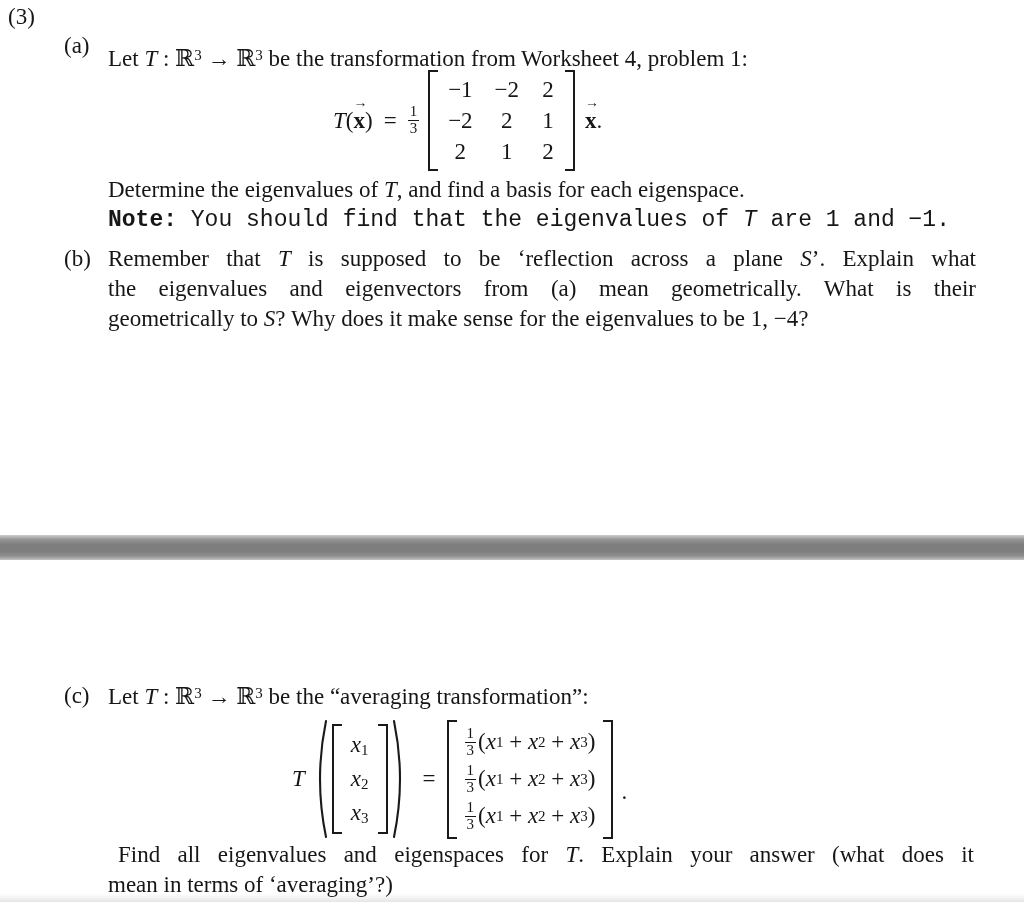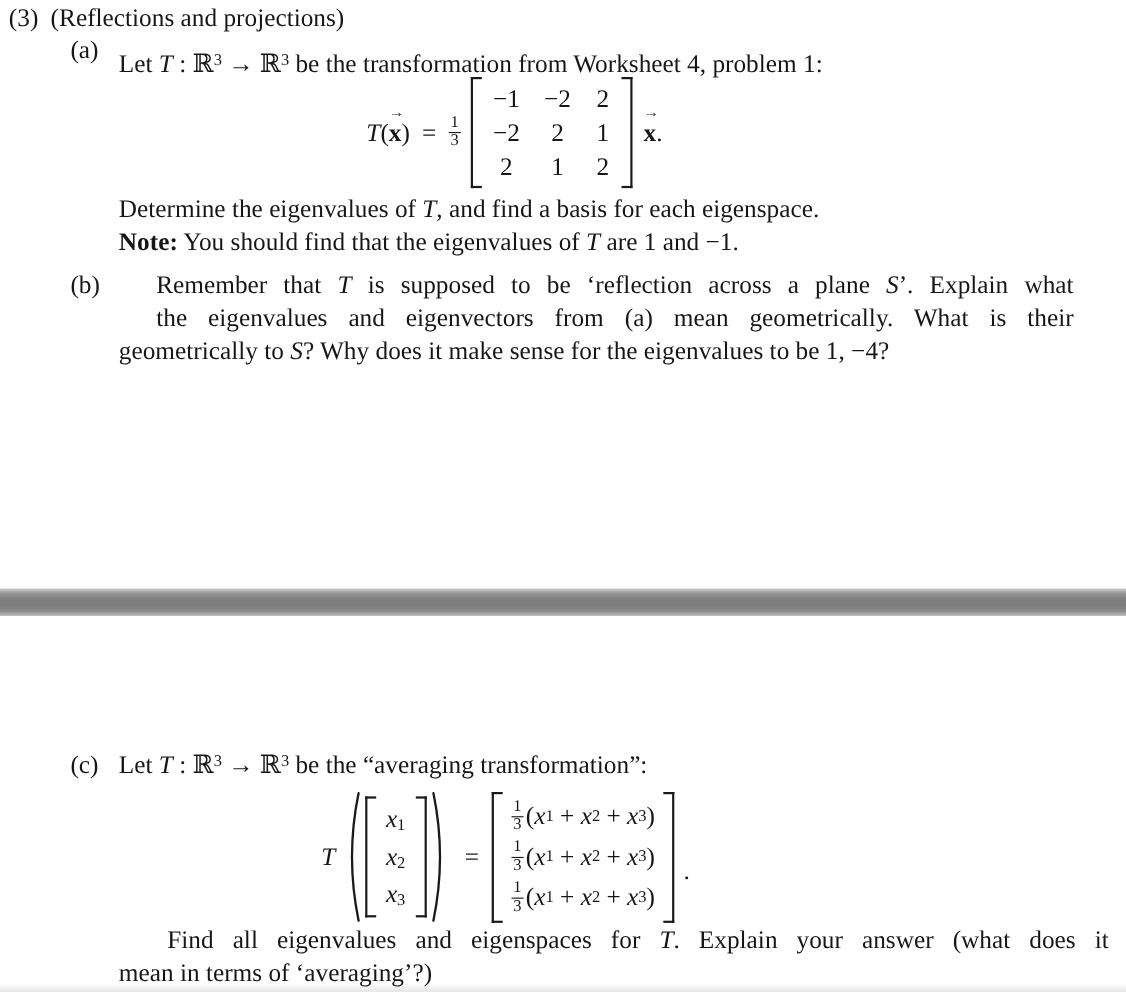--- a/index.html
+++ b/index.html
@@ -12,21 +12,21 @@
     font-size:23px;
     color:#161616;
   }
   .abs{position:absolute;}
   .line{line-height:30px;white-space:pre-wrap;}
   .it{font-style:italic;}
   .b{font-weight:bold;}
   .bb{font-family:"DejaVu Serif","DejaVu Sans",serif;}
   sup{font-size:15px;line-height:0;vertical-align:0.42em;}
   sub{font-size:15px;line-height:0;vertical-align:-0.18em;}
-  .jline{text-align:justify;text-align-last:justify;margin-left:34px;}
+  .jline{text-align:justify;text-align-last:justify;}
   
   .eq{display:flex;align-items:center;}
   .mrel{margin:0 11px;}
   .vec{position:relative;display:inline-block;font-style:normal;}
   .vec .arr{position:absolute;top:-13px;left:0;font-size:14px;font-style:normal;font-weight:600;}
   .bx{font-weight:bold;}
   .frac{display:inline-flex;flex-direction:column;align-items:center;font-size:15px;line-height:1.05;vertical-align:middle;}
   .frac .den{border-top:1.4px solid currentColor;padding:0 2px;}
   .frac .num{padding:0 2px;}
   .mat{display:flex;align-items:stretch;}
@@ -53,21 +53,20 @@
   }
   .bottom-fade{left:0;bottom:0;width:1024px;height:8px;
     background:linear-gradient(180deg,rgba(0,0,0,0),rgba(0,0,0,0.10));}
 </style>
 </head>
 <body>
 
 <div class="page">
 
   <div class="abs line" style="left:8px;top:2px;">(3)</div>
-  <div class="abs line" style="left:46px;top:2px;">(Reflections and projections)</div>
 
   <div class="abs line" style="left:64px;top:31px;">(a)</div>
   <div class="abs line" style="left:108px;top:31px;margin-top:12px;"><span>Let </span><span class="it">T</span><span> : </span><span class="bb">ℝ</span><sup>3</sup><span> → </span><span class="bb">ℝ</span><sup>3</sup><span> be the transformation from Worksheet 4, problem 1:</span></div>
 
   <div class="abs eq" style="left:333px;top:70px;height:101px;">
     <span><span class="it">T</span><span>(</span><span class="vec"><span class="arr">→</span><span class="bx">x</span></span><span>)</span></span>
     <span class="mrel">=</span>
     <span class="frac frac-main">
       <span class="num">1</span>
       <span class="den">3</span>
@@ -84,21 +83,21 @@
         <span class="mc">2</span>
         <span class="mc">1</span>
         <span class="mc">2</span>
       </span>
       <span class="brk brk-r"></span>
     </span>
     <span class="rhs"><span class="vec"><span class="arr">→</span><span class="bx">x</span></span><span>.</span></span>
   </div>
 
   <div class="abs line" style="left:108px;top:175px;"><span>Determine the eigenvalues of </span><span class="it">T</span><span>, and find a basis for each eigenspace.</span></div>
-  <div class="abs line" style="left:108px;top:205px;"><span class="b">Note:</span><span> You should find that the eigenvalues of </span><span class="it">T</span><span> are 1 and −1.</span></div>
+  <div class="abs line" style="left:108px;top:205px;font-family:Liberation Mono, monospace;"><span class="b">Note:</span><span> You should find that the eigenvalues of </span><span class="it">T</span><span> are 1 and −1.</span></div>
 
   <div class="abs line" style="left:64px;top:244px;">(b)</div>
   <div class="abs" style="left:108px;top:244px;width:868px;">
     <div class="line jline"><span>Remember that </span><span class="it">T</span><span> is supposed to be ‘reflection across a plane </span><span class="it">S</span><span>’. Explain what</span></div>
     <div class="line jline">the eigenvalues and eigenvectors from (a) mean geometrically. What is their</div>
     <div class="line"><span>geometrically to </span><span class="it">S</span><span>? Why does it make sense for the eigenvalues to be 1, −4?</span></div>
   </div>
 
   <div class="abs divider"></div>
 

